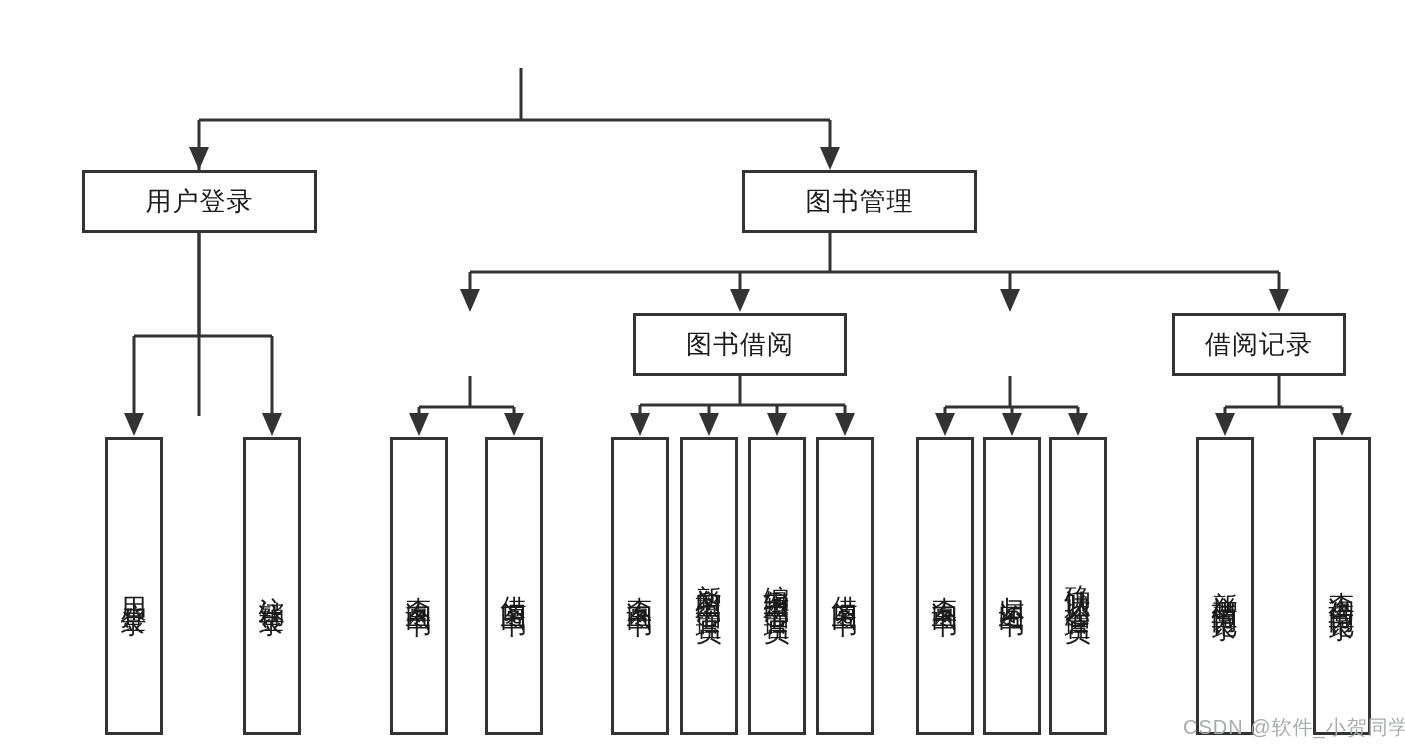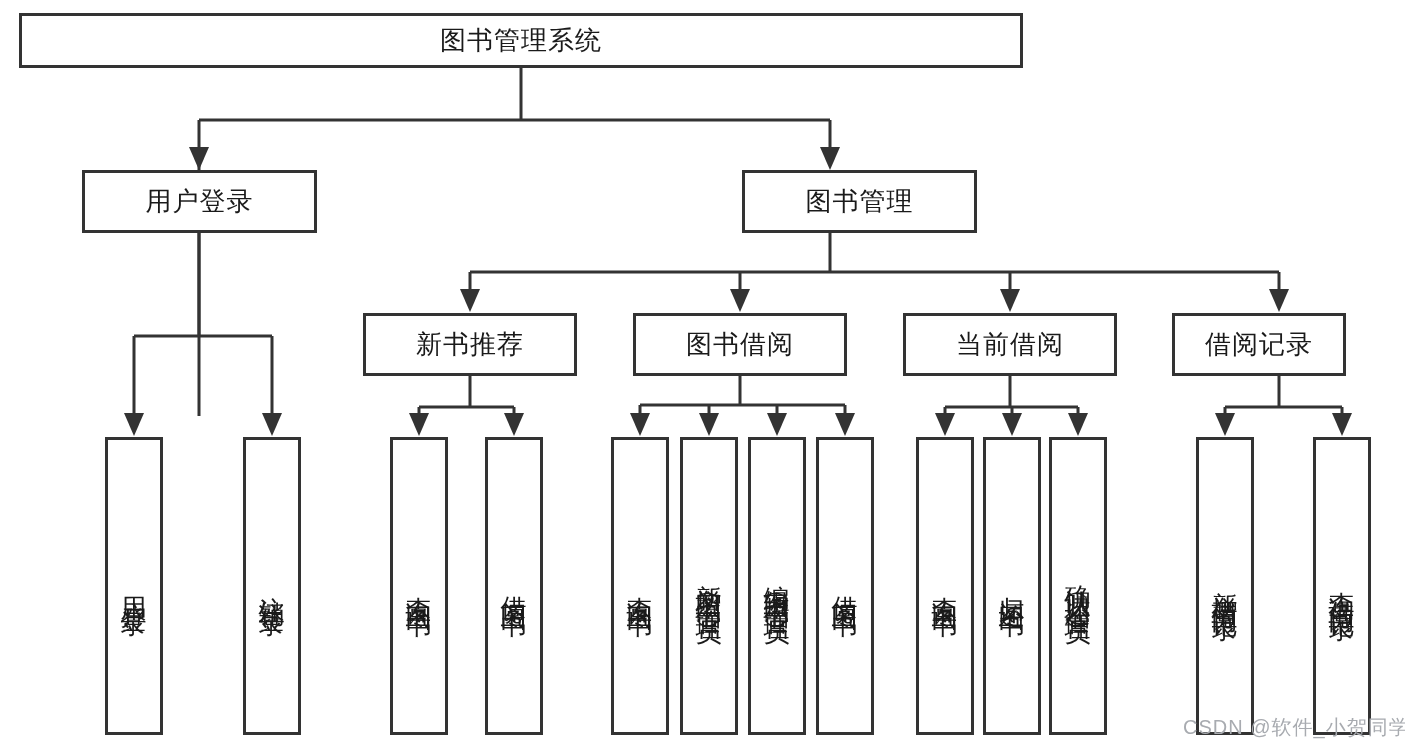--- a/index.html
+++ b/index.html
@@ -75,28 +75,25 @@
       <path d="M1012 407 V418"></path>
     </g>
 
     <g>
       <path d="M1279 376 V407 M1225 407 H1342 M1225 407 V418 M1342 407 V418"></path>
       <polygon points="1215,413 1235,413 1225,436"></polygon>
       <polygon points="1332,413 1352,413 1342,436"></polygon>
     </g>
   </svg>
 
-  <div class="node h" style="left:19px; top:13px; width:1004px; height:55px;">图书管理系统</div>
 
   <div class="node h" style="left:82px; top:170px; width:235px; height:63px;">用户登录</div>
   <div class="node h" style="left:742px; top:170px; width:235px; height:63px;">图书管理</div>
 
-  <div class="node h" style="left:363px; top:313px; width:214px; height:63px;">新书推荐</div>
   <div class="node h" style="left:633px; top:313px; width:214px; height:63px;">图书借阅</div>
-  <div class="node h" style="left:903px; top:313px; width:214px; height:63px;">当前借阅</div>
   <div class="node h" style="left:1172px; top:313px; width:174px; height:63px;">借阅记录</div>
 
   <div class="node leaf" style="left:105px;">
     <span class="vtext">用户登录</span>
   </div>
   <div class="node leaf" style="left:243px;">
     <span class="vtext">注销登录</span>
   </div>
 
   <div class="node leaf" style="left:390px;">

